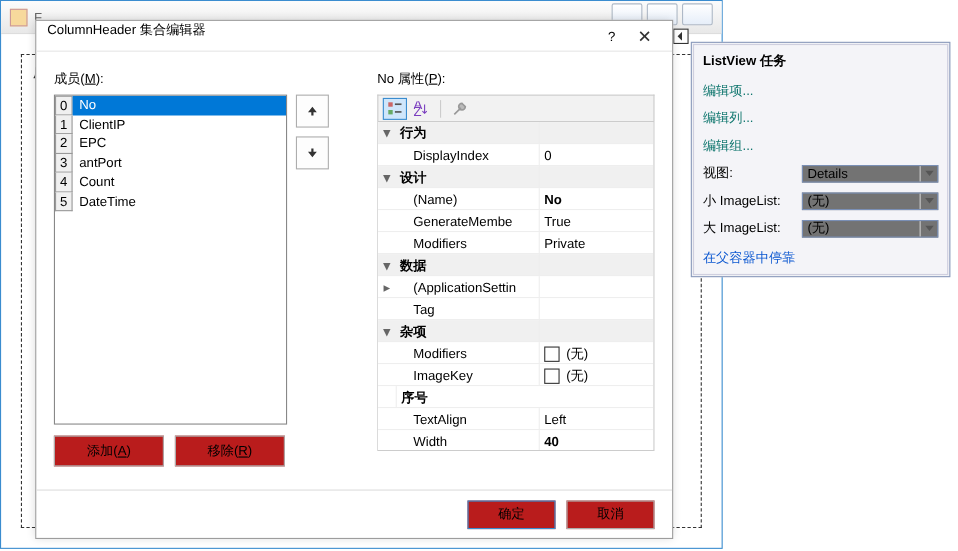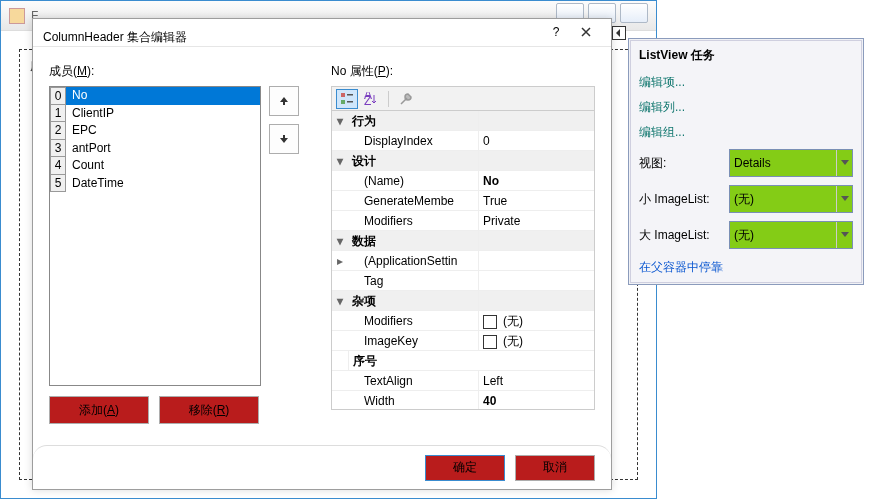--- a/index.html
+++ b/index.html
@@ -6,27 +6,27 @@
   body { margin: 0; background: #fff; width: 871px; height: 501px; position: relative; overflow: hidden; }
   .bg-window { position: absolute; left: 0; top: 0; width: 657px; height: 499px; border: 1px solid #3a8ccf; background: #fff; }
   .bg-titlebar { height: 30px; border-bottom: 1px solid #ddd; background: linear-gradient(#fcfcfc,#e8e8e8); display:flex; align-items:center; padding:0 8px; color:#666; }
   .bg-titlebar .icon { width:16px; height:16px; background:#f7d99c; border:1px solid #c99; margin-right:6px; }
   .bg-wincontrols { position:absolute; right:8px; top:2px; display:flex; gap:4px; }
   .bg-btn { width:28px; height:20px; border:1px solid #aeb9c7; background:linear-gradient(#fff,#e6eef9); border-radius:2px; }
   .bg-content { position:absolute; left:18px; top:48px; right:18px; bottom:18px; border:1px dashed #333; background:#fff; }
   .bg-label { position:absolute; left:10px; top:8px; font-size:12px; }
 
   .dialog { position:absolute; left:32px; top:18px; width:580px; height:472px; background:#fff; border:1px solid #9d9d9d; box-shadow:0 0 8px rgba(0,0,0,.15); }
-  .dialog-title { height:28px; display:flex; align-items:flex-end; padding:0 10px; border-bottom:1px solid #e6e6e6; }
+  .dialog-title { height:28px; display:flex; align-items:flex-start; padding:0 10px; border-bottom:1px solid #e6e6e6; }
   .dialog-title .t { flex:1; font-size:12px; }
   .dialog-title .winbtn { width:30px; height:28px; display:flex; align-items:center; justify-content:center; cursor:default; }
   .dialog-title .winbtn svg { stroke:#333; }
   .dialog-body { position:absolute; top:28px; left:0; right:0; bottom:48px; padding:16px 16px 0 16px; display:flex; }
   .left-col { width:254px; display:flex; flex-direction:column; }
-  .right-col { flex:1; display:flex; flex-direction:column; margin-left:28px; }
+  .right-col { flex:1; display:flex; flex-direction:column; margin-left:40px; }
   .label { margin-bottom:6px; }
   .underline { text-decoration: underline; }
   .members-row { display:flex; }
   .members-list { border:1px solid #888; width:212px; height:300px; background:#fff; overflow:auto; }
   .members-list .item { display:flex; height:17.5px; line-height:17.5px; }
   .members-list .item .idx { width:16px; text-align:center; border:1px solid #999; border-top:none; background:#f0f0f0; }
   .members-list .item:first-child .idx { border-top:1px solid #999; }
   .members-list .item .name { flex:1; padding-left:6px; }
   .members-list .item.selected .name { background:#0078d7; color:#fff; }
   .order-btns { margin-left:8px; display:flex; flex-direction:column; gap:8px; }
@@ -41,33 +41,33 @@
   .prop-toolbar .divider { width:1px; height:16px; background:#ccc; margin:0 4px; }
   .prop-grid { border:1px solid #ccc; height:300px; background:#fff; overflow:auto; }
   .pg-row { display:flex; height:20px; line-height:20px; border-bottom:1px solid #eee; }
   .pg-row.cat { background:#f0f0f0; font-weight:bold; }
   .pg-row .exp { width:16px; text-align:center; color:#666; cursor:default; }
   .pg-row .key { width:130px; padding-left:4px; overflow:hidden; text-overflow:clip; white-space:nowrap; }
   .pg-row.sub .key { padding-left:16px; }
   .pg-row .val { flex:1; padding-left:4px; border-left:1px solid #eee; }
   .pg-row .val.bold { font-weight:bold; }
   .pg-row .val .emptybox { display:inline-block; width:14px; height:14px; border:1px solid #333; vertical-align:middle; margin-right:6px; background:#fff; }
-  .dialog-footer { position:absolute; bottom:0; left:0; right:0; height:44px; border-top:1px solid #ddd; display:flex; justify-content:flex-end; align-items:center; padding-right:16px; gap:10px;border-radius:14px; }
+  .dialog-footer { position:absolute; bottom:0; left:0; right:0; height:44px; border-top:1px solid #ddd; display:flex; justify-content:flex-end; align-items:center; padding-right:16px; gap:10px; }
   .dialog-footer .btn.primary { border:1px solid #3a8ccf; width:80px; height:26px; }
   .dialog-footer .btn.std { width:80px; height:26px; }
 
   .smart-tag { position:absolute; left:612px; top:26px; width:14px; height:14px; border:1px solid #333; background:#fff; display:flex; align-items:center; justify-content:center; }
   .smart-tag svg { fill:#333; }
   .task-panel { position:absolute; left:628px; top:38px; width:236px; border:1px solid #8b9bbc; background:#f0f1f5; padding:1px; }
   .task-inner { border:1px solid #cfcfdf; background:#f4f4f8; }
   .task-title { font-weight:bold; padding:6px 8px; }
   .task-link { color:#0f766e; padding:4px 8px; cursor:default; }
   .task-row { display:flex; align-items:center; padding:4px 8px; }
   .task-row .lbl { width:90px; }
-  .task-row .select { flex:1; border:1px solid #7a8fb5; background:#84cc16; height:28px; display:flex; align-items:center; padding:0 4px; position:relative; }
+  .task-row .select { flex:1; border:1px solid #7a8fb5; background:#737373; height:16px; display:flex; align-items:center; padding:0 4px; position:relative; }
   .task-row .select .arrow { position:absolute; right:0; top:0; bottom:0; width:16px; border-left:1px solid #ccc; display:flex; align-items:center; justify-content:center; }
   .task-link.bottom { color:#0b57d0; padding:6px 8px; }
 </style>
 </head>
 <body>
 
 <div class="bg-window">
   <div class="bg-titlebar">
     <div class="icon"></div>
     <span>F</span>

